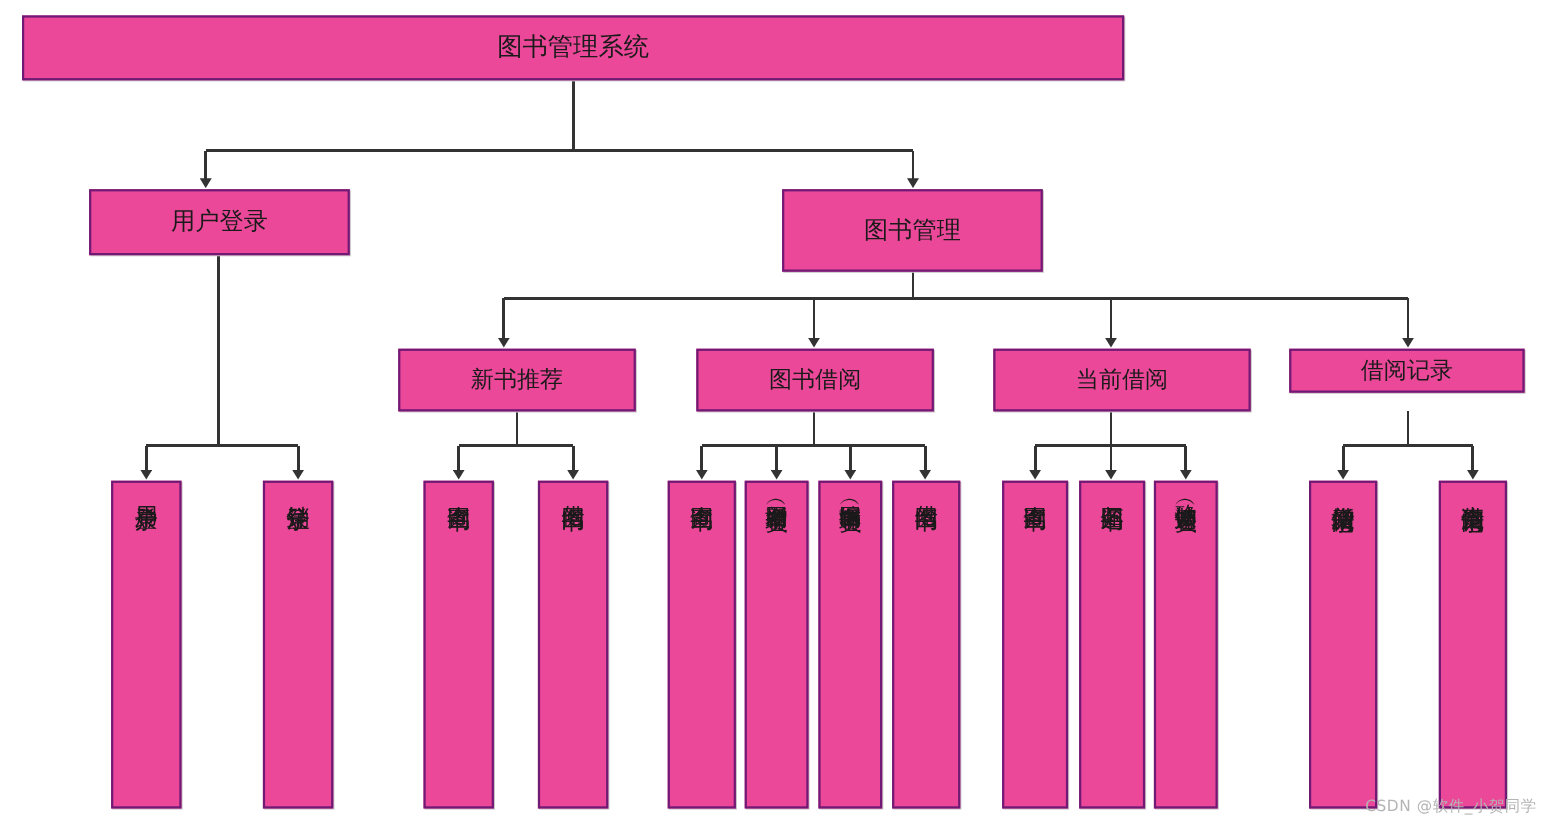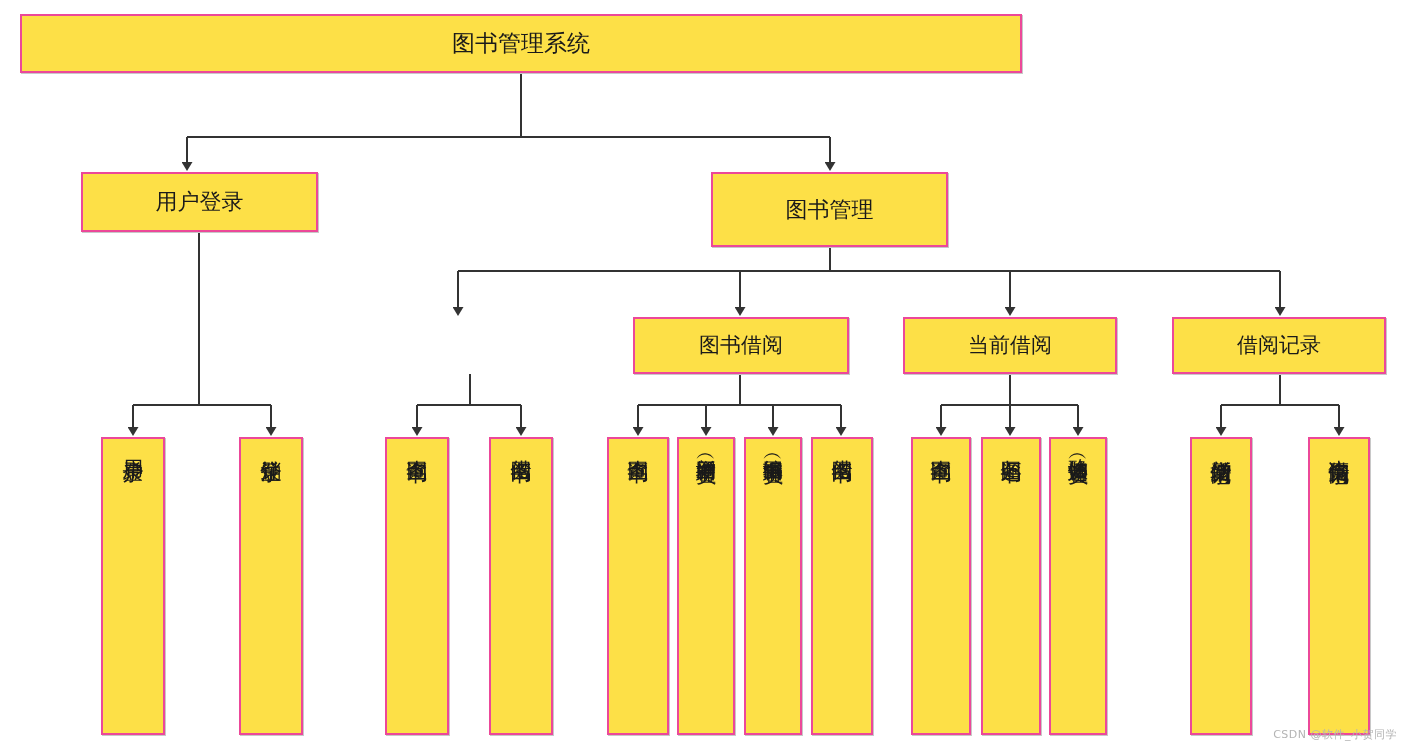--- a/index.html
+++ b/index.html
@@ -22,22 +22,22 @@
     position: absolute;
     left: 0;
     top: 0;
     width: 1405px;
     height: 747px;
     pointer-events: none;
   }
   .node {
     position: absolute;
     box-sizing: border-box;
-    background: #fde047;
-    border: 2px solid #ec4899;
+    background: #ec4899;
+    border: 2px solid #701a75;
     box-shadow: 1px 1px 0 0 #c8c8c8;
     display: flex;
     align-items: center;
     justify-content: center;
     color: #1a1a1a;
   }
   .node .label {
     display: block;
     text-align: center;
     line-height: 1.16;
@@ -63,21 +63,21 @@
   .t-root   { font-size: 23px; }
   .t-l2     { font-size: 22px; }
   .t-l3     { font-size: 21px; }
   .t-leaf   { font-size: 21px; }
   .t-leaf-n { font-size: 20px; }
 
   #watermark {
     position: absolute;
     right: 8px;
     bottom: 5px;
-    font-size: 11px;
+    font-size: 14px;
     color: #b4b4b4;
     letter-spacing: 0.5px;
     white-space: nowrap;
     user-select: none;
   }
 </style>
 </head>
 <body>
 
 <div id="canvas">
@@ -139,30 +139,33 @@
   </div>
 
   <div class="node horiz" style="left:81px; top:172px; width:237px; height:60px;">
     <span class="label t-l2">用户登录</span>
   </div>
 
   <div class="node horiz" style="left:711px; top:172px; width:237px; height:75px;">
     <span class="label t-l2">图书管理</span>
   </div>
 
+  <div class="node horiz" style="left:362px; top:317px; width:216px; height:57px;">
+    <span class="label t-l3">新书推荐</span>
+  </div>
 
   <div class="node horiz" style="left:633px; top:317px; width:216px; height:57px;">
     <span class="label t-l3">图书借阅</span>
   </div>
 
-  <div class="node horiz" style="left:903px; top:317px; width:214px; height:57px;">
+  <div class="node horiz" style="left:903px; top:317px; width:234px; height:57px;">
     <span class="label t-l3">当前借阅</span>
   </div>
 
-  <div class="node horiz" style="left:1172px; top:317px; width:214px; height:57px;">
+  <div class="node horiz" style="left:1172px; top:317px; width:214px; height:40px;">
     <span class="label t-l3">借阅记录</span>
   </div>
 
   <div class="node vert" style="left:101px; top:437px; width:64px; height:298px;">
     <span class="label t-leaf">用户登录</span>
   </div>
 
   <div class="node vert" style="left:239px; top:437px; width:64px; height:298px;">
     <span class="label t-leaf">注销登录</span>
   </div>

